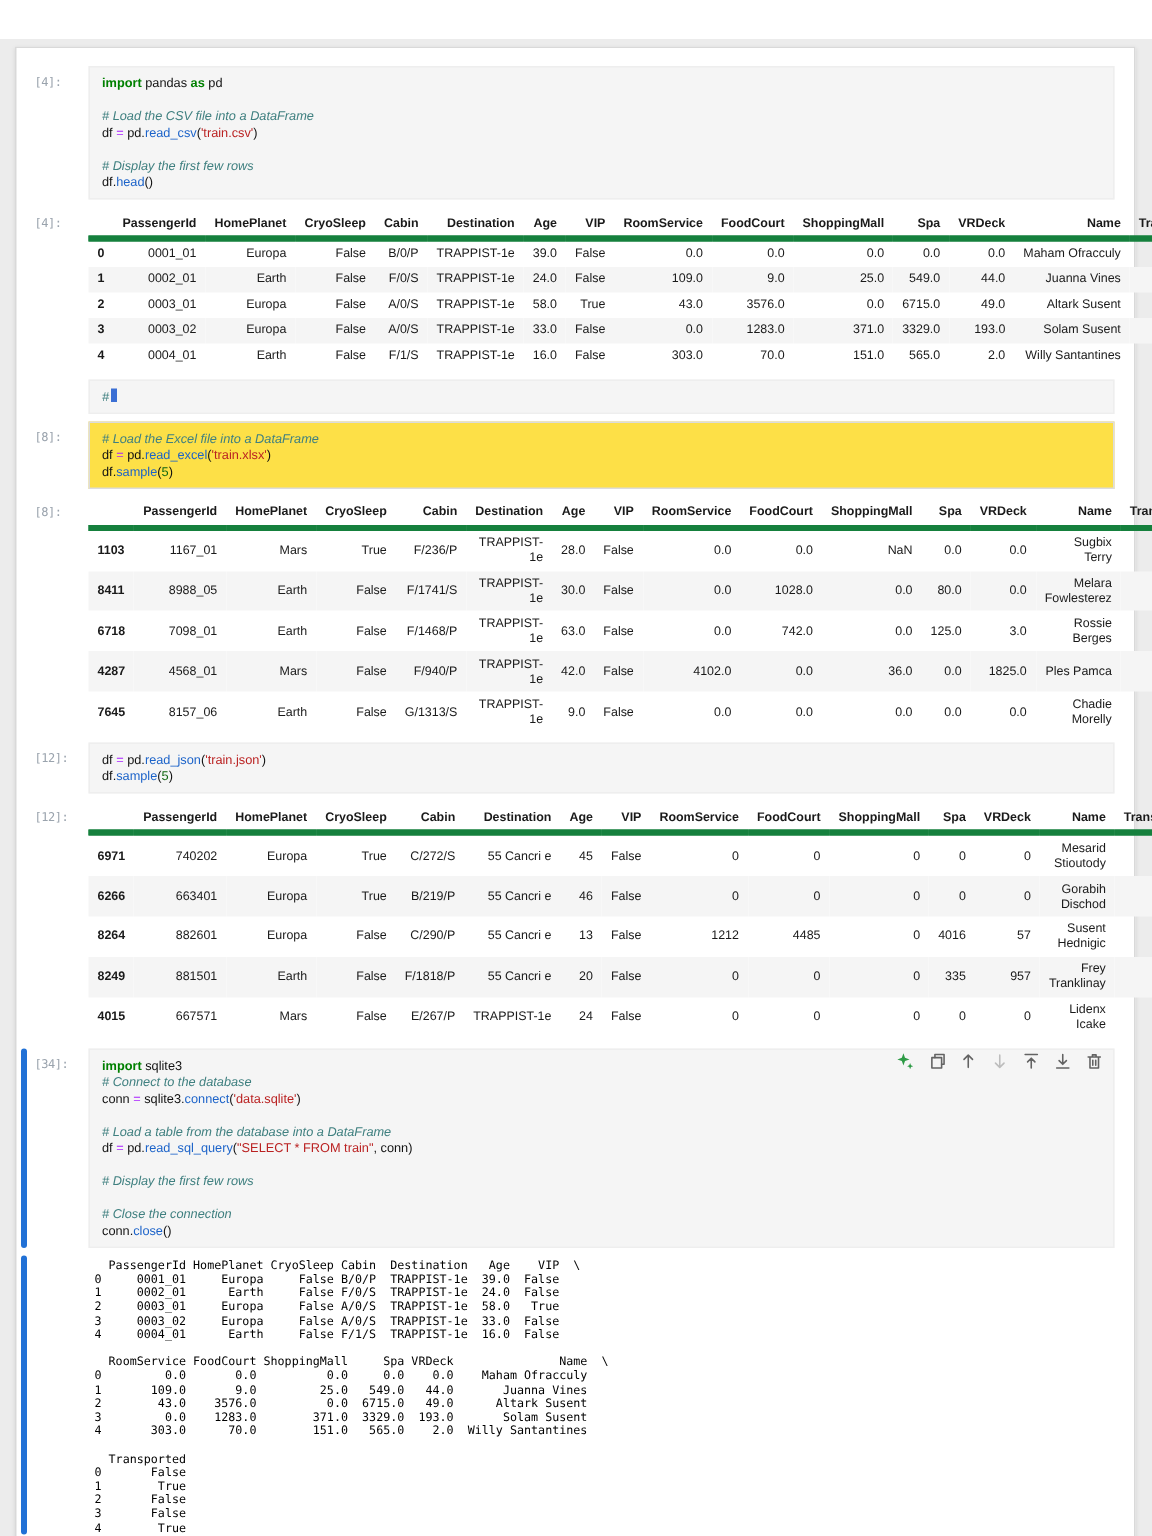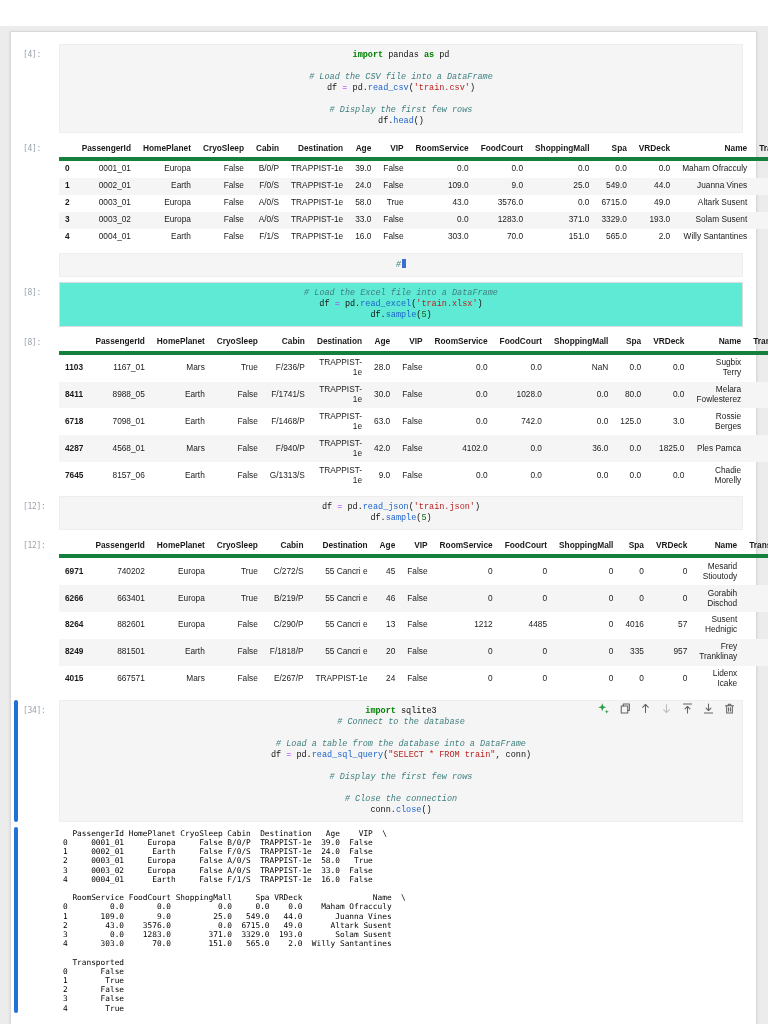--- a/index.html
+++ b/index.html
@@ -7,23 +7,23 @@
   .stage{position:absolute;top:26px;left:0;right:0;bottom:0;background:#ececec;}
   .card{margin:5px 11px 0 10px;background:#ffffff;border:1px solid #d9d9d9;
     box-shadow:0 1px 3px rgba(0,0,0,.10);padding:12px 0 14px 0;min-height:950px;}
   .cell{display:flex;align-items:stretch;padding:0 13px 0 3px;margin-bottom:5px;}
   .collapser{width:4px;margin-right:5px;border-radius:2px;background:transparent;flex:none;}
   .collapser.active{background:#2171d6;}
   .prompt{width:36px;flex:none;font-family:"DejaVu Sans Mono",monospace;font-size:8px;
     color:#9aa3ad;padding-top:6px;text-align:left;letter-spacing:-0.3px;}
   .content{flex:1;min-width:0;position:relative;}
   .editor{background:#f5f5f5;border:1px solid #eeeeee;padding:5px 8px;position:relative;}
-  .editor.selected{background:#5eead4;border-color:#dcdcdc;}
-  .line{font-family:Liberation Mono, monospace;font-size:8.5px;line-height:11px;
-    white-space:pre;color:#111;text-align:center;}
+  .editor.selected{background:#fde047;border-color:#dcdcdc;}
+  .line{font-family:Liberation Sans, sans-serif;font-size:8.5px;line-height:11px;
+    white-space:pre;color:#111;}
   .tok-kw{color:#008000;font-weight:bold}
   .tok-cm{color:#408080;font-style:italic}
   .tok-str{color:#ba2121}
   .tok-fn{color:#1c63c9}
   .tok-bi{color:#008000}
   .tok-op{color:#aa22ff}
   .tok-num{color:#116611}
   .tok-txt{color:#111}
   .tok-cursor{display:inline-block;width:4px;height:9px;background:#3b6fd4;margin-left:1px;
     vertical-align:-1px;}
@@ -437,20 +437,21 @@
           </table>
         </div>
       </div>
       <div class="cell">
         <div class="collapser active"></div>
         <div class="prompt">[34]:</div>
         <div class="content">
           <div class="editor">
             <div class="line"><span class="tok-kw">import</span><span class="tok-txt"> sqlite3</span></div>
             <div class="line"><span class="tok-cm"># Connect to the database</span></div>
+            <div class="line"><span class="tok-txt">conn </span><span class="tok-op">=</span><span class="tok-txt"> sqlite3.</span><span class="tok-fn">connect</span><span class="tok-txt">(</span><span class="tok-str">'data.sqlite'</span><span class="tok-txt">)</span></div>
             <div class="line">&nbsp;</div>
             <div class="line"><span class="tok-cm"># Load a table from the database into a DataFrame</span></div>
             <div class="line"><span class="tok-txt">df </span><span class="tok-op">=</span><span class="tok-txt"> pd.</span><span class="tok-fn">read_sql_query</span><span class="tok-txt">(</span><span class="tok-str">"SELECT * FROM train"</span><span class="tok-txt">, conn)</span></div>
             <div class="line">&nbsp;</div>
             <div class="line"><span class="tok-cm"># Display the first few rows</span></div>
             <div class="line">&nbsp;</div>
             <div class="line"><span class="tok-cm"># Close the connection</span></div>
             <div class="line"><span class="tok-txt">conn.</span><span class="tok-fn">close</span><span class="tok-txt">()</span></div>
             <div class="toolbar">
               <button>

